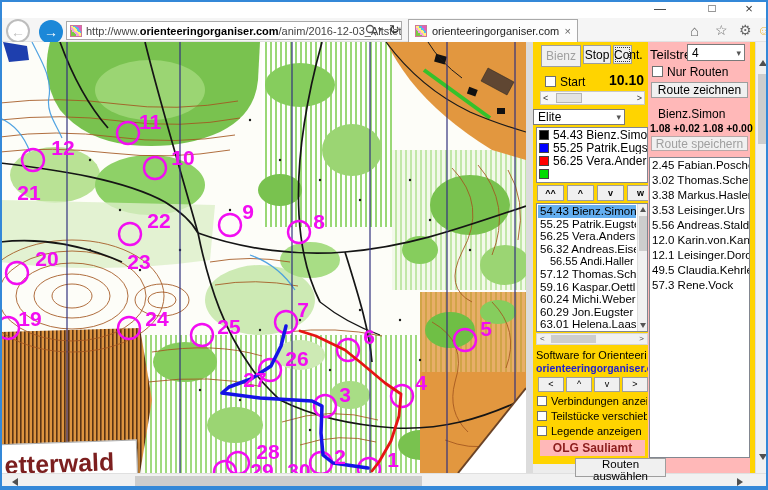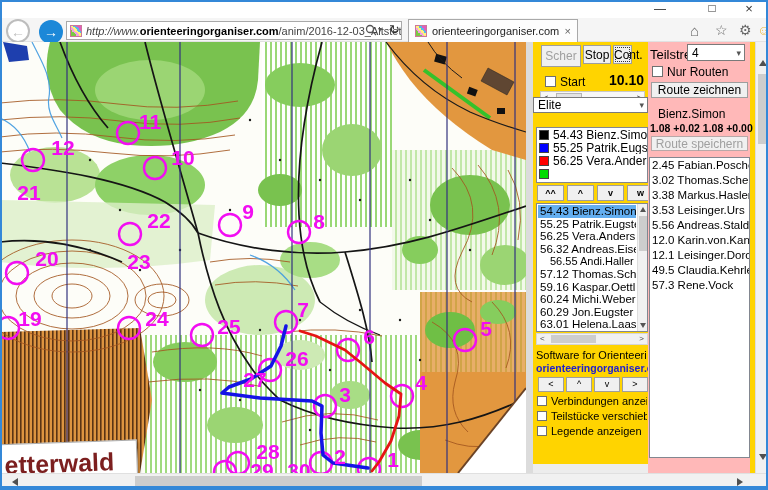--- a/index.html
+++ b/index.html
@@ -52,21 +52,21 @@
   <div class="wbtn" style="left:652px;">—</div>
   <div class="wbtn" style="left:704px;top:1px;">□</div>
   <div class="wbtn" style="left:741px;top:1px;font-size:13px;">×</div>
 
   <div class="abs navbar"></div>
   <div class="navcircle" style="left:6px;top:19px;width:24px;height:24px;border:2px solid #bdbdbd;background:#fff;color:#c0c0c0;font-size:14px;line-height:23px;">←</div>
   <div class="navcircle" style="left:39px;top:20px;width:24px;height:24px;background:#1c88d8;color:#fff;font-size:14px;line-height:24px;">→</div>
 
   <div class="urlfield">
     <span class="favicon" style="margin:0 4px 0 3px;"></span>
-    <span style="color:#444;font-style:italic;">http://www.</span>
+    <span style="color:#444;">http://www.</span>
       <span style="color:#000;font-weight:bold;">orienteeringorganiser.com</span>
       <span style="color:#444;">/anim/2016-12-03_Altstette</span>
   </div>
   <svg class="abs" style="left:365px;top:24px;z-index:3;" width="12" height="12">
       <circle cx="5" cy="5" r="3.5" fill="none" stroke="#555" stroke-width="1.3"></circle>
       <line x1="8" y1="8" x2="11" y2="11" stroke="#555" stroke-width="1.3"></line>
     </svg>
   <div class="abs" style="left:378px;top:25px;font-size:8px;color:#555;z-index:3;">▾</div>
   <div class="abs" style="left:389px;top:22px;font-size:13px;color:#333;z-index:3;">↻</div>
 
@@ -280,35 +280,35 @@
 
     </div>
     
   </div>
 
   <div class="abs" style="left:526px;top:42px;width:7px;height:431px;background:#dcdcdc;"></div>
 
   <div class="abs ypanel" style="left:533px;top:42px;width:115px;height:422px;"></div>
   <div class="abs" style="left:533px;top:464px;width:115px;height:9px;background:#ededed;"></div>
 
-  <button class="btn disabled" style="left:541px;top:45px;width:40px;height:22px;">Scher</button>
+  <button class="btn disabled" style="left:541px;top:45px;width:40px;height:22px;">Bienz</button>
   <button class="btn" style="left:583px;top:45px;width:28px;height:19px;">Stop</button>
   <button class="btn" style="left:613px;top:45px;width:19px;height:19px;outline:1px dotted #333;outline-offset:-3px;">Cont.</button>
 
   <span class="chk" style="left:545px;top:76px;"></span>
   <span class="lbl" style="left:560px;top:75px;">Start</span>
   <span class="lbl" style="left:609px;top:72px;width:35px;text-align:right;font-weight:bold;font-size:14px;">10.10</span>
 
   <div class="track" style="left:540px;top:91px;width:105px;height:14px;">
     <span style="position:absolute;left:2px;top:1px;font-size:9px;color:#333;">&lt;</span>
     <span style="position:absolute;right:2px;top:1px;font-size:9px;color:#333;">&gt;</span>
     <span class="thumb" style="left:15px;top:1px;width:26px;height:10px;background:#e3e3e3;border:1px solid #b5b5b5;"></span>
   </div>
 
-  <div class="select" style="left:533px;top:97px;width:115px;height:16px;">
+  <div class="select" style="left:533px;top:109px;width:92px;height:16px;">
     <span>Elite</span>
     <span class="chev">▾</span>
   </div>
 
   <div class="listbox" style="left:536px;top:127px;width:112px;height:56px;" id="legendBox">
       <div class="row" style="height: 13px; font-size: 12px; display: flex; align-items: center;">
         <span style="width: 10px; height: 10px; flex: 0 0 10px; margin: 0px 4px 0px 2px; border: 1px solid rgb(68, 68, 68); background: rgb(0, 0, 0);"></span>
         <span>54.43 Bienz.Simon</span>
       </div>
       <div class="row" style="height: 13px; font-size: 12px; display: flex; align-items: center;">
@@ -374,21 +374,23 @@
 
   <div id="checkRows">
       <span class="chk" style="left: 537px; top: 396px; width: 10px; height: 10px;"></span>
       <span class="lbl" style="left: 551px; top: 395px; font-size: 11px; width: 96px; overflow: hidden;">Verbindungen anzeigen</span>
       <span class="chk" style="left: 537px; top: 411px; width: 10px; height: 10px;"></span>
       <span class="lbl" style="left: 551px; top: 410px; font-size: 11px; width: 96px; overflow: hidden;">Teilstücke verschieben</span>
       <span class="chk" style="left: 537px; top: 426px; width: 10px; height: 10px;"></span>
       <span class="lbl" style="left: 551px; top: 425px; font-size: 11px; width: 96px; overflow: hidden;">Legende anzeigen</span>
     </div>
 
-
+  <div class="abs" style="left:540px;top:440px;width:105px;height:16px;background:#ffb8b8;text-align:center;font-weight:bold;font-size:12px;color:#8c1c1c;line-height:16px;">OLG Sauliamt</div>
+
+  <button class="btn" style="left:575px;top:458px;width:91px;height:19px;font-size:11.5px;z-index:20;">Routen auswählen</button>
 
   <div class="abs ppanel" style="left:648px;top:42px;width:102px;height:431px;"></div>
   <div class="abs ypanel" style="left:750px;top:42px;width:5px;height:431px;"></div>
 
   <span class="lbl" style="left:650px;top:47px;font-size:13px;z-index:2;">Teilstre</span>
   <div class="select" style="left:687px;top:44px;width:58px;height:17px;z-index:2;">
     <span>4</span>
     <span class="chev">▾</span>
   </div>
   <span class="chk" style="left:652px;top:66px;z-index:2;"></span>

